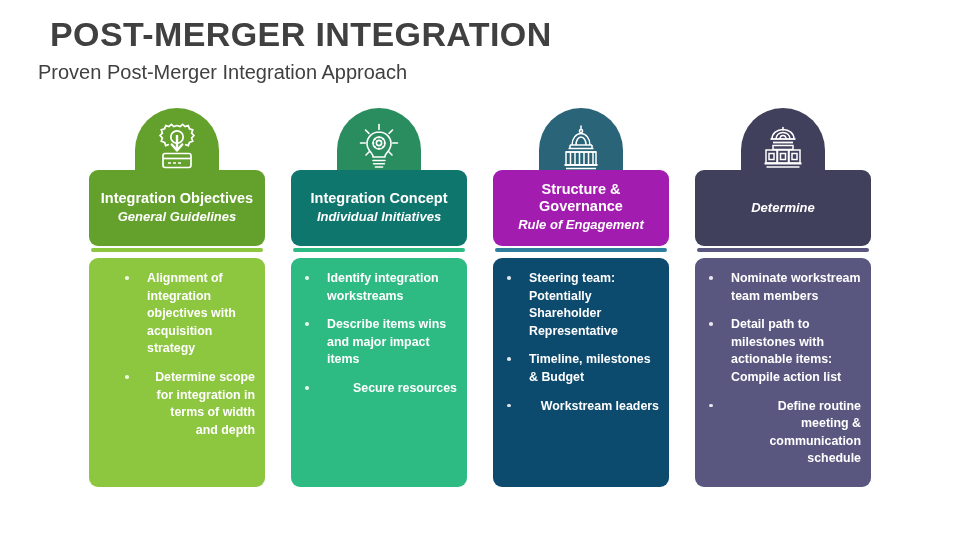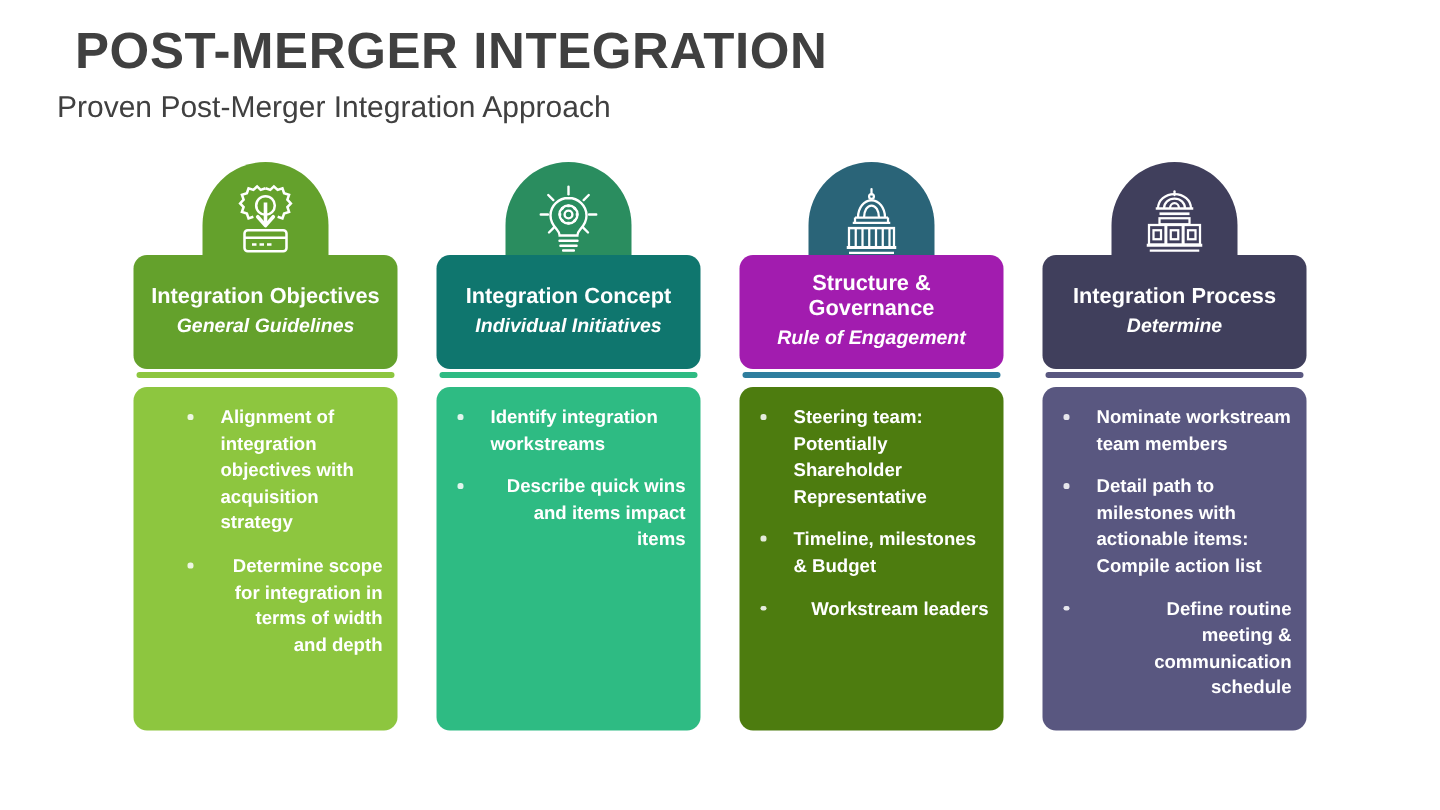--- a/index.html
+++ b/index.html
@@ -208,21 +208,22 @@
         </svg>
       </div>
       <div class="head-card" style="background: #0f766e;">
         <div class="head-title">Integration Concept</div>
         <div class="head-sub">Individual Initiatives</div>
       </div>
       <div class="divider" style="background: rgb(46, 187, 131);"></div>
       <div class="body-card" style="background: rgb(46, 187, 131);">
         <ul class="bullets">
           <li class="bullet">Identify integration workstreams</li>
-          <li class="bullet">Describe quick wins and items impact items</li>
+          <li class="bullet">Describe items wins and major impact items</li>
+          <li class="bullet">Secure resources</li>
         </ul>
       </div>
     </div>
 
     <div class="column col-2">
       <div class="icon-badge" style="background: rgb(42, 100, 120);">
         <svg width="48" height="48" viewBox="0 0 48 48" fill="none" stroke="#ffffff" stroke-width="1.5">
           <path d="M24 3 v3.5" stroke-linecap="round"></path>
           <circle cx="24" cy="8" r="1.6"></circle>
           <path d="M15 22 c0-6.4 4-11.5 9-11.5 s9 5.1 9 11.5"></path>
@@ -235,21 +236,21 @@
           <path d="M13.5 29 v13 M18 29 v13 M22.5 29 v13 M27 29 v13 M31.5 29 v13 M36 29 v13"></path>
           <path d="M7.5 42 h33" stroke-width="2"></path>
           <path d="M9 45.5 h30" stroke-width="1.5"></path>
         </svg>
       </div>
       <div class="head-card" style="background: #a21caf;">
         <div class="head-title">Structure &amp; Governance</div>
         <div class="head-sub">Rule of Engagement</div>
       </div>
       <div class="divider" style="background: rgb(47, 126, 158);"></div>
-      <div class="body-card" style="background: #4d7c0f;">
+      <div class="body-card" style="background: #0c4a6e;">
         <ul class="bullets">
           <li class="bullet">Steering team: Potentially Shareholder Representative</li>
           <li class="bullet">Timeline, milestones &amp; Budget</li>
           <li class="bullet">Workstream leaders</li>
         </ul>
       </div>
     </div>
 
     <div class="column col-3">
       <div class="icon-badge" style="background: rgb(64, 63, 92);">
@@ -265,21 +266,20 @@
           <rect x="17.5" y="26" width="11" height="13"></rect>
           <rect x="29" y="26" width="11" height="13"></rect>
           <rect x="9" y="29.5" width="5" height="6"></rect>
           <rect x="20.5" y="29.5" width="5" height="6"></rect>
           <rect x="32" y="29.5" width="5" height="6"></rect>
           <path d="M4.5 39.5 h37" stroke-width="2"></path>
           <path d="M6.5 43 h33"></path>
         </svg>
       </div>
       <div class="head-card" style="background: rgb(64, 63, 92);">
-        <div class="head-title">Integration Process</div>
         <div class="head-sub">Determine</div>
       </div>
       <div class="divider" style="background: rgb(89, 87, 128);"></div>
       <div class="body-card" style="background: rgb(89, 87, 128);">
         <ul class="bullets">
           <li class="bullet">Nominate workstream team members</li>
           <li class="bullet">Detail path to milestones with actionable items: Compile action list</li>
           <li class="bullet">Define routine meeting &amp; communication schedule</li>
         </ul>
       </div>

